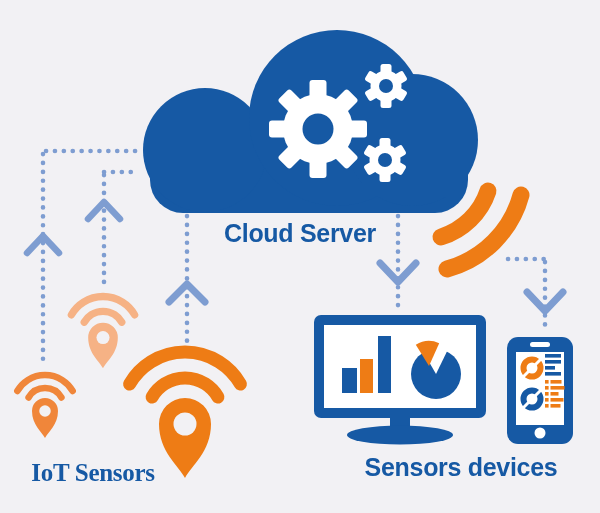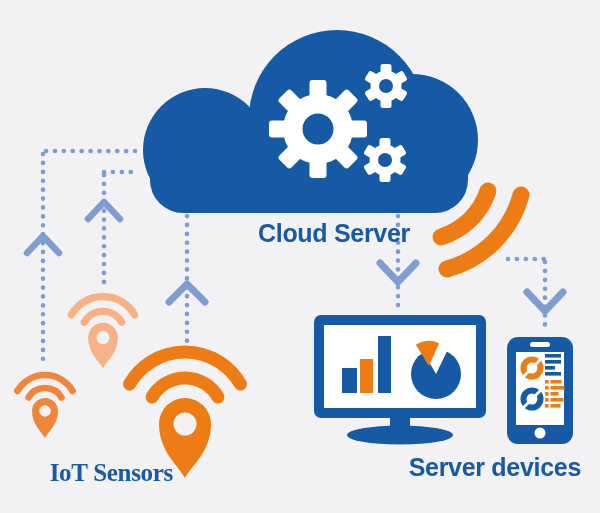--- a/index.html
+++ b/index.html
@@ -10,21 +10,21 @@
     overflow:hidden;
     font-family:"Liberation Sans","DejaVu Sans",sans-serif;
   }
   #stage svg{position:absolute;left:0;top:0;}
   .label{
     position:absolute;
     color:var(--blue,#1659a4);
     font-weight:bold;
     font-size:25px;
     letter-spacing:-0.3px;
-    text-align:right;
+    text-align:center;
     white-space:nowrap;
   }
   .dots{
     stroke:var(--lightBlue,#7e9dd1);
     stroke-width:4.6;
     stroke-dasharray:0.1 8.8;
     stroke-linecap:round;
     fill:none;
   }
   .arrow{
@@ -182,14 +182,14 @@
         <rect x="545" y="404" width="3.6" height="3.6" fill="var(--orange)"></rect>
           <rect x="550.5" y="404" width="10" height="3.6" fill="var(--orange)"></rect>
       </g>
     </g>
   </svg>
 
   <div class="label" style="left:190px;top:219px;width:220px;">Cloud Server</div>
 
   <div class="label" style="left:13px;top:459px;width:160px;font-family:Liberation Serif, serif;">IoT Sensors</div>
 
-  <div class="label" style="left:341px;top:453px;width:240px;">Server devices</div>
+  <div class="label" style="left:341px;top:453px;width:240px;">Sensors devices</div>
 </div>
 
 </body></html>

